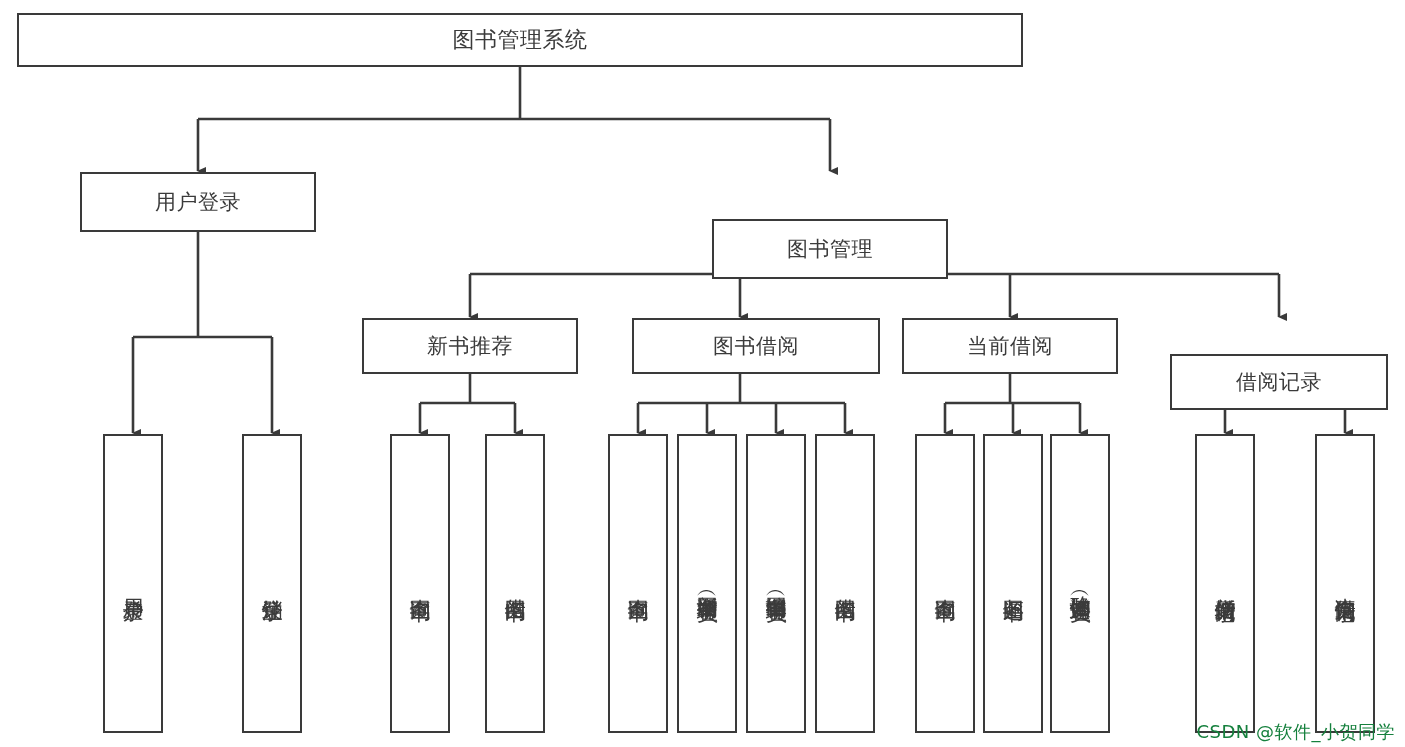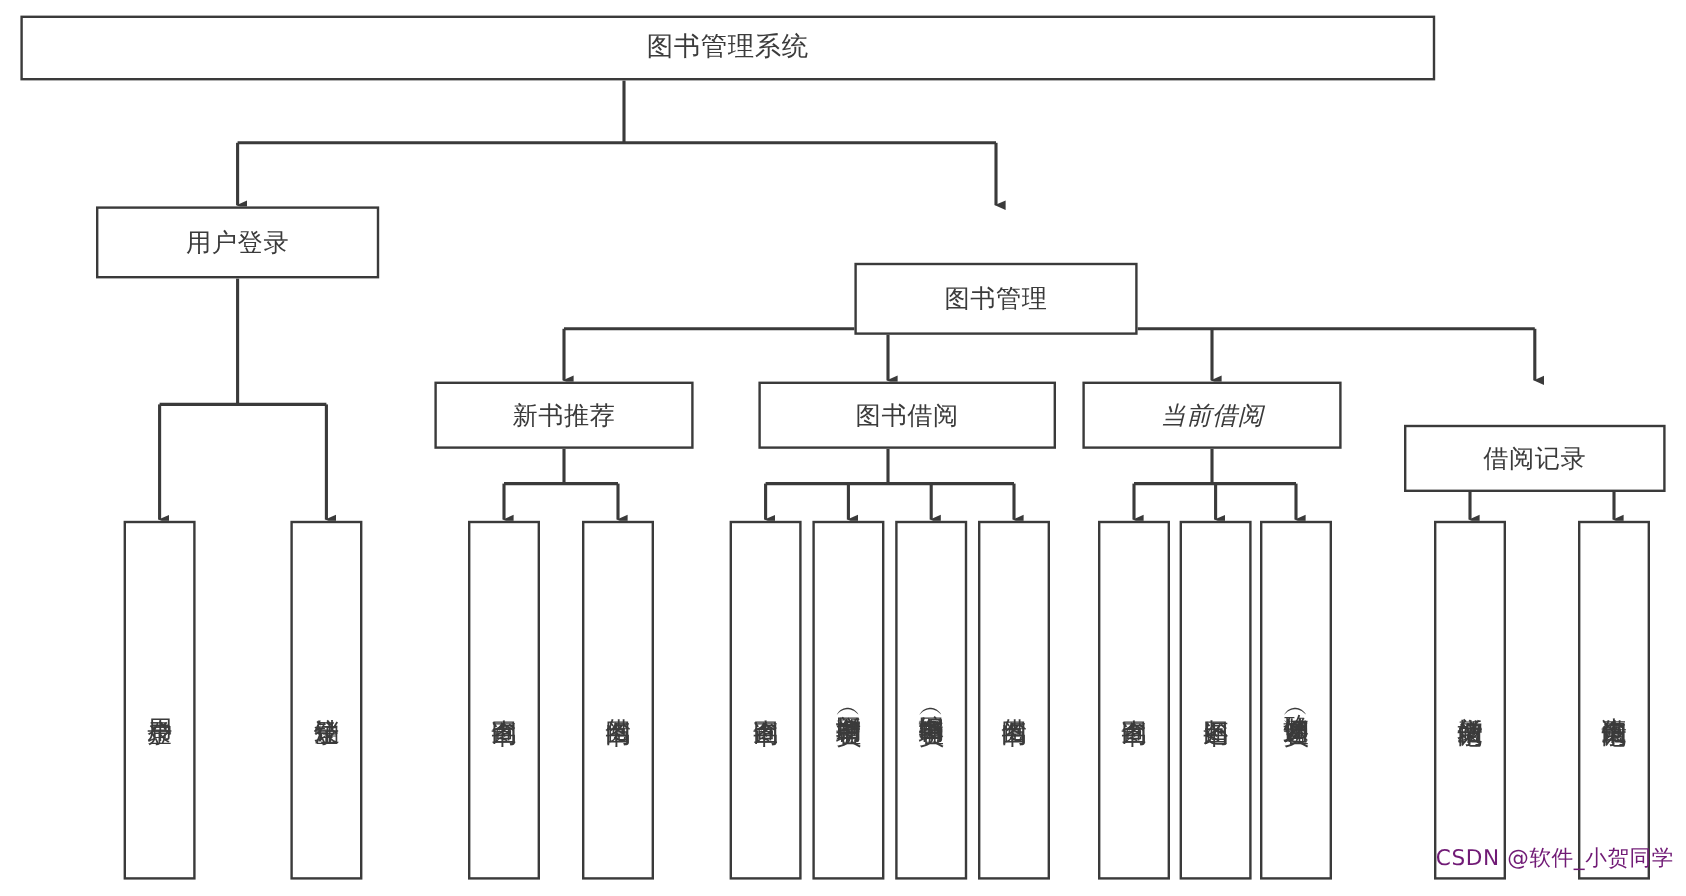--- a/index.html
+++ b/index.html
@@ -48,22 +48,22 @@
     text-orientation: upright;
     font-size: 21px;
     line-height: 1.16;
     letter-spacing: 1px;
     max-height: 100%;
   }
   .node.root .lbl { font-size: 22px; }
   .watermark {
     position: absolute;
     right: 10px;
-    bottom: 20px;
-    color: #701a75;
+    bottom: 3px;
+    color: #15803d;
     font-size: 18px;
     letter-spacing: 0.5px;
     white-space: nowrap;
   }
 </style>
 </head>
 <body>
 
 <div id="canvas">
 
@@ -104,36 +104,36 @@
         <line x1="1013" y1="403" x2="1013" y2="433" marker-end="url(#arrowhead)"></line>
         <line x1="1080" y1="403" x2="1080" y2="433" marker-end="url(#arrowhead)"></line>
         <line x1="1279" y1="374" x2="1279" y2="403"></line>
         <line x1="1225" y1="403" x2="1345" y2="403"></line>
         <line x1="1225" y1="403" x2="1225" y2="433" marker-end="url(#arrowhead)"></line>
         <line x1="1345" y1="403" x2="1345" y2="433" marker-end="url(#arrowhead)"></line>
       </g>
   </svg>
 
   <div id="nodes">
-      <div class="node root" style="left: 17px; top: 13px; width: 1179px; height: 54px;">
+      <div class="node root" style="left: 17px; top: 13px; width: 1006px; height: 54px;">
         <span class="lbl">图书管理系统</span>
       </div>
       <div class="node" style="left: 80px; top: 172px; width: 236px; height: 60px;">
         <span class="lbl">用户登录</span>
       </div>
       <div class="node" style="left: 712px; top: 172px; width: 236px; height: 60px; margin-top: 47px;">
         <span class="lbl">图书管理</span>
       </div>
       <div class="node" style="left: 362px; top: 318px; width: 216px; height: 56px;">
         <span class="lbl">新书推荐</span>
       </div>
       <div class="node" style="left: 632px; top: 318px; width: 248px; height: 56px;">
         <span class="lbl">图书借阅</span>
       </div>
-      <div class="node" style="left: 902px; top: 318px; width: 216px; height: 56px; font-style: italic;">
+      <div class="node" style="left: 902px; top: 318px; width: 216px; height: 56px;">
         <span class="lbl">当前借阅</span>
       </div>
       <div class="node" style="left: 1170px; top: 318px; width: 218px; height: 56px; margin-top: 36px;">
         <span class="lbl">借阅记录</span>
       </div>
       <div class="node vertical" style="left: 103px; top: 434px; width: 60px; height: 299px;">
         <span class="lbl">用户登录</span>
       </div>
       <div class="node vertical" style="left: 242px; top: 434px; width: 60px; height: 299px;">
         <span class="lbl">注销登录</span>

